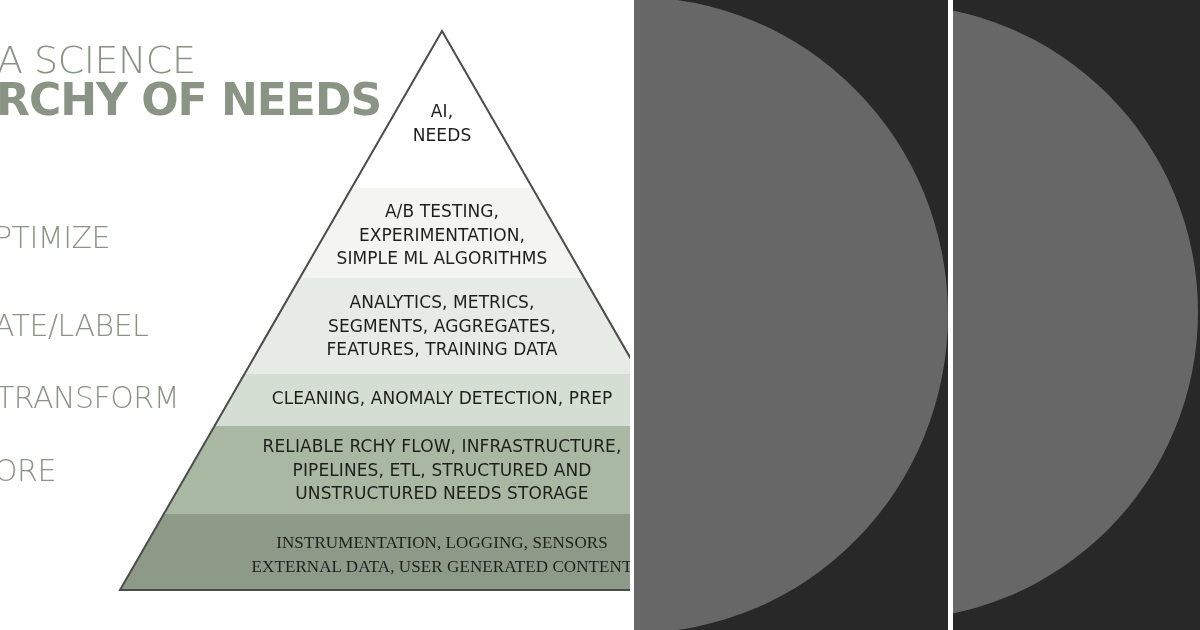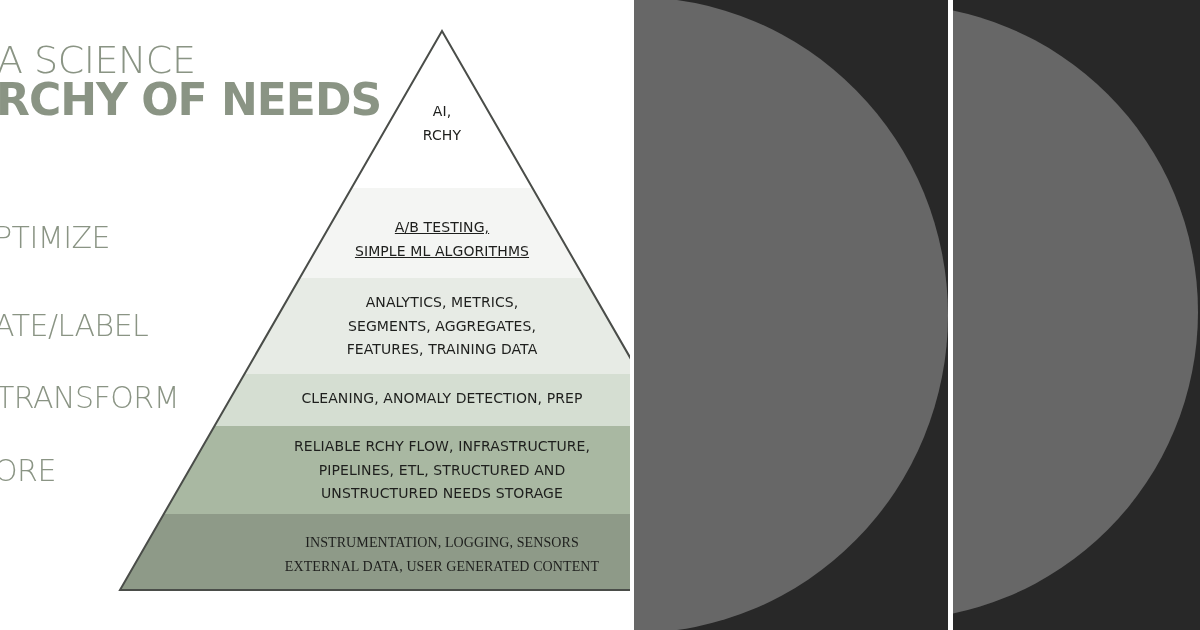--- a/index.html
+++ b/index.html
@@ -18,21 +18,21 @@
   }
   .title-1 { top: 38px; font-size: 38px; font-weight: 300; left: -3px; letter-spacing: -0.5px; }
   .title-2 { top: 74px; font-size: 44px; font-weight: 700; left: -4px; letter-spacing: -1px; }
   .side-label {
     position: absolute; white-space: nowrap; color: #8a9484;
     font-size: 30px; font-weight: 300; letter-spacing: -0.5px;
   }
   .pyramid-svg { position: absolute; left: 0; top: 0; }
   .layer-text {
     position: absolute; left: 142px; width: 600px; text-align: center;
-    color: #1e1f1d; font-size: 14px; line-height: 23.5px; white-space: nowrap;
+    color: #1e1f1d; font-size: 17px; line-height: 23.5px; white-space: nowrap;
     letter-spacing: 0.1px;
   }
   .gap-white { position: absolute; left: 630px; top: 0; width: 4px; height: 630px; background: #ffffff; }
   .dark-panel {
     position: absolute; top: 0; height: 630px; overflow: hidden; background: #282828;
   }
   .panel-1 { left: 634px; width: 314px; }
   .separator { position: absolute; left: 948px; top: 0; width: 5px; height: 630px; background: #ffffff; }
   .panel-2 { left: 953px; width: 247px; }
   .dark-panel svg { position: absolute; left: 0; top: 0; }
@@ -61,24 +61,25 @@
       <rect x="0" y="278" width="800" height="96" fill="#e7ebe5"></rect>
       <rect x="0" y="374" width="800" height="52" fill="#d5ded2"></rect>
       <rect x="0" y="426" width="800" height="88" fill="#a9b8a2"></rect>
       <rect x="0" y="514" width="800" height="76" fill="#8e9a88"></rect>
     </g>
     <polygon points="442,31 120,590 764,590" fill="none" stroke="#4a4d49" stroke-width="2"></polygon>
   </svg>
 
   <div class="layer-text" style="top:100px;">
     <div>AI,</div>
-    <div>RCHY</div>
+    <div>NEEDS</div>
   </div>
-  <div class="layer-text" style="top:216px;text-decoration:underline;">
+  <div class="layer-text" style="top:200px;">
     <div>A/B TESTING,</div>
+    <div>EXPERIMENTATION,</div>
     <div>SIMPLE ML ALGORITHMS</div>
   </div>
   <div class="layer-text" style="top:387px;">
     <div>CLEANING, ANOMALY DETECTION, PREP</div>
   </div>
   <div class="layer-text" style="top:291px;">
     <div>ANALYTICS, METRICS,</div>
     <div>SEGMENTS, AGGREGATES,</div>
     <div>FEATURES, TRAINING DATA</div>
   </div>

